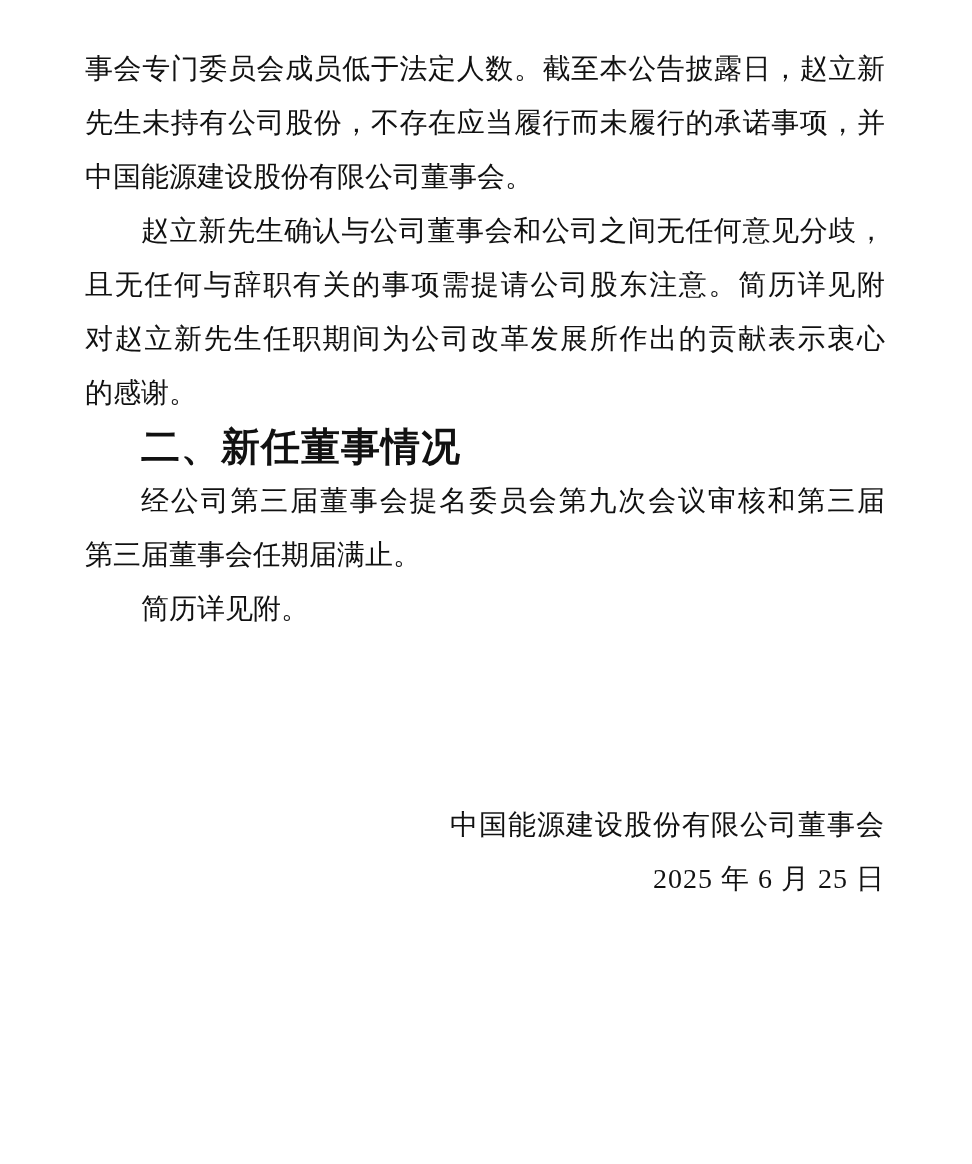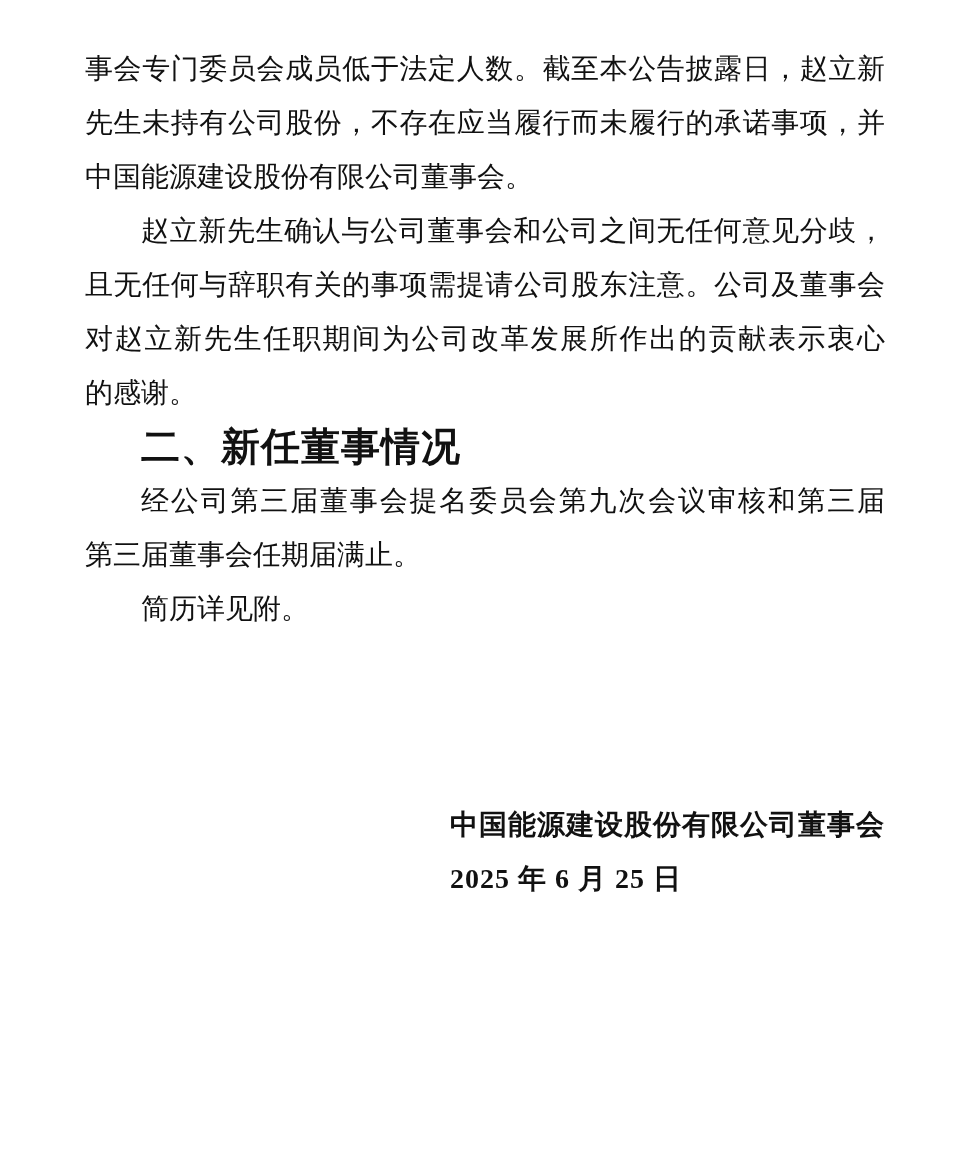--- a/index.html
+++ b/index.html
@@ -38,41 +38,40 @@
     font-weight: bold;
     font-size: 39px;
     letter-spacing: 1px;
   }
   .spacer {
     height: 54px;
   }
   .sig-block {
     margin-left: auto;
     width: fit-content;
-    text-align: left;
-    font-weight: bold;
+    text-align: right;
   }
   .sig-block .line {
     letter-spacing: 1px;
   }
 </style>
 </head>
 <body>
 
 <div class="page">
 
   <div>
     <div class="line fill">事会专门委员会成员低于法定人数。截至本公告披露日，赵立新</div>
     <div class="line fill">先生未持有公司股份，不存在应当履行而未履行的承诺事项，并</div>
     <div class="line">中国能源建设股份有限公司董事会。</div>
   </div>
 
   <div>
     <div class="line fill ind">赵立新先生确认与公司董事会和公司之间无任何意见分歧，</div>
-    <div class="line fill">且无任何与辞职有关的事项需提请公司股东注意。公司及董事会</div>
+    <div class="line fill">且无任何与辞职有关的事项需提请公司股东注意。简历详见附</div>
     <div class="line fill">对赵立新先生任职期间为公司改革发展所作出的贡献表示衷心</div>
     <div class="line">的感谢。</div>
   </div>
 
   <div class="line ind heading">二、新任董事情况</div>
 
   <div>
     <div class="line fill ind">经公司第三届董事会提名委员会第九次会议审核和第三届</div>
     <div class="line">第三届董事会任期届满止。</div>
   </div>

